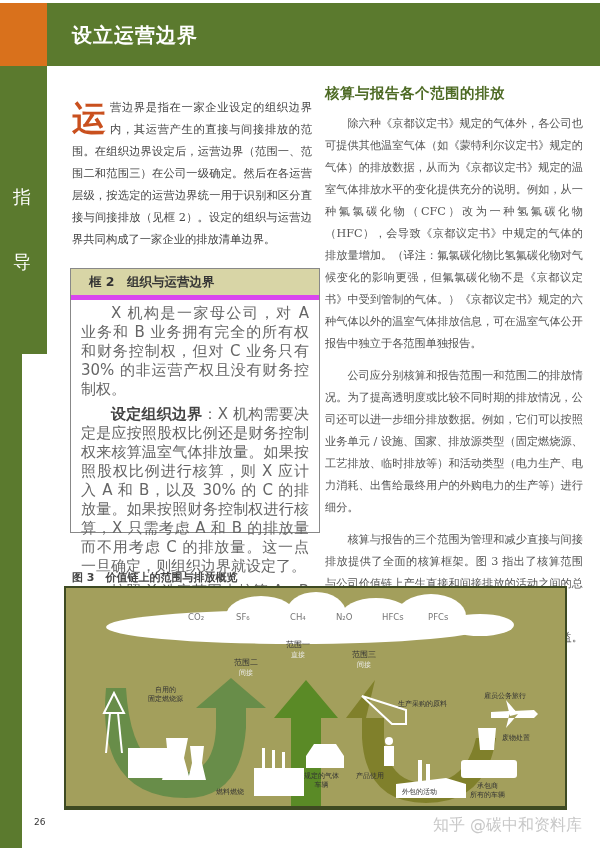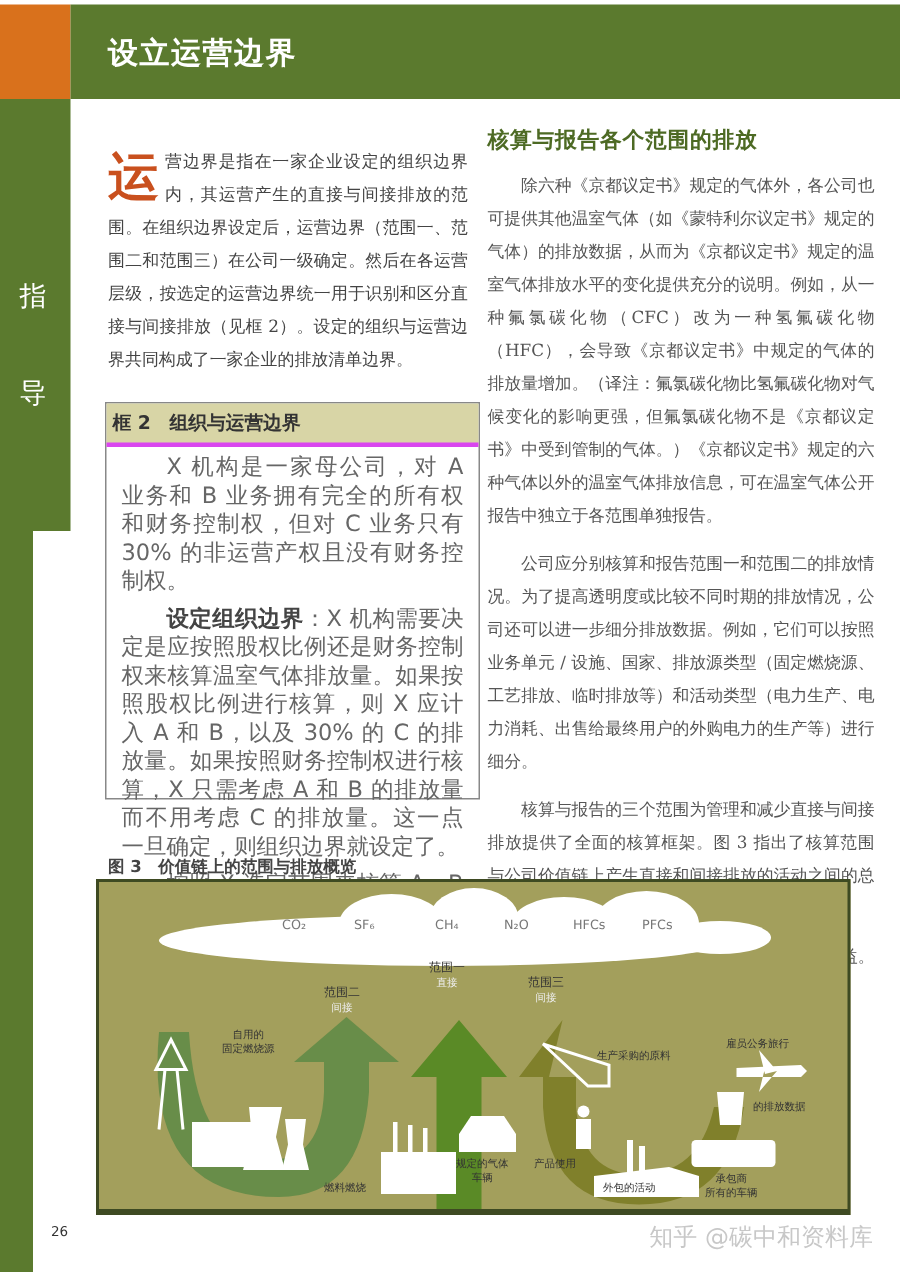--- a/index.html
+++ b/index.html
@@ -9,21 +9,21 @@
   .orange-block{position:absolute;left:0;top:3px;width:47px;height:63px;background:#d9711c;}
   .header-title{position:absolute;left:72px;top:22px;color:#fff;font-family:"DejaVu Sans",sans-serif;
        font-weight:bold;font-size:20px;letter-spacing:1px;}
   .side-wide{position:absolute;left:0;top:66px;width:47px;height:288px;background:#5b7a2e;}
   .side-narrow{position:absolute;left:0;top:354px;width:22px;height:494px;background:#5b7a2e;}
   .side-char{position:absolute;left:13px;color:#fff;font-family:"DejaVu Sans",sans-serif;font-size:18px;}
   .col-left{position:absolute;left:72px;top:97px;width:240px;font-size:11.3px;line-height:22px;text-align:justify;}
   .dropcap{float:left;font-size:34px;line-height:38px;color:#c9501e;font-family:"DejaVu Sans",sans-serif;
        font-weight:bold;margin:2px 4px 0 0;}
   .box{position:absolute;left:70px;top:268px;width:248px;height:263px;border:1.5px solid #888;background:#fff;}
-  .box-head{background:#d8d5a6;height:26px;border-bottom:3px solid #d946ef;padding-left:4px;
+  .box-head{background:#d8d5a6;height:26px;border-bottom:5px solid #d946ef;padding-left:18px;
        font-family:"DejaVu Sans",sans-serif;font-weight:bold;font-size:12.5px;line-height:26px;color:#333;}
   .box-body{padding:4px 10px 0 10px;font-family:"DejaVu Sans",sans-serif;font-size:15px;line-height:19px;color:#666;text-align:justify;}
   .box-body p{margin:0 0 6px 0;text-indent:2em;}
   .box-body b{color:#444;}
   .col-right{position:absolute;left:325px;top:84px;width:258px;}
   .right-heading{font-family:"DejaVu Sans",sans-serif;font-weight:bold;font-size:14.5px;color:#4d6a24;
        margin:0 0 10px 0;letter-spacing:0.5px;}
   .col-right p{margin:0 0 10px 0;font-size:11.2px;line-height:22px;text-indent:2em;text-align:justify;color:#555;}
   .fig-cap{position:absolute;left:72px;top:570px;font-family:"DejaVu Sans",sans-serif;font-weight:bold;font-size:11px;color:#444;}
   .figure{position:absolute;left:64px;top:586px;width:499px;height:218px;background:#a39f5c;
@@ -82,21 +82,21 @@
     <div class="cloud" style="left:330px;top:6px;width:70px;height:44px;"></div>
     <div class="cloud" style="left:380px;top:26px;width:68px;height:22px;"></div>
   </div>
   <span class="gas" style="left:122px;">CO₂</span>
   <span class="gas" style="left:170px;">SF₆</span>
   <span class="gas" style="left:224px;">CH₄</span>
   <span class="gas" style="left:270px;">N₂O</span>
   <span class="gas" style="left:316px;">HFCs</span>
   <span class="gas" style="left:362px;">PFCs</span>
 
-  <div class="flabel" style="left:150px;top:70px;font-family:Liberation Mono, monospace;">
+  <div class="flabel" style="left:168px;top:70px;">
       <div>范围二</div>
       <div class="sub">间接</div>
     </div>
   <div class="flabel" style="left:220px;top:52px;">
       <div>范围一</div>
       <div class="sub">直接</div>
     </div>
   <div class="flabel" style="left:286px;top:62px;">
       <div>范围三</div>
       <div class="sub">间接</div>
@@ -146,20 +146,20 @@
 
   <div class="wlabel" style="left:82px;top:98px;white-space:pre;">自用的
 固定燃烧源</div>
   <div class="wlabel" style="left:150px;top:200px;">燃料燃烧</div>
   <div class="wlabel" style="left:238px;top:184px;white-space:pre;">规定的气体
 车辆</div>
   <div class="wlabel" style="left:290px;top:184px;">产品使用</div>
   <div class="wlabel" style="left:332px;top:112px;">生产采购的原料</div>
   <div class="wlabel" style="left:336px;top:200px;">外包的活动</div>
   <div class="wlabel" style="left:418px;top:104px;">雇员公务旅行</div>
-  <div class="wlabel" style="left:436px;top:146px;">的排放数据</div>
+  <div class="wlabel" style="left:436px;top:146px;">废物处置</div>
   <div class="wlabel" style="left:404px;top:194px;white-space:pre;">承包商
 所有的车辆</div>
 </div>
 
 <div class="page-num">26</div>
 <div class="chapter">第 4 章</div>
 <div class="watermark">知乎 @碳中和资料库</div>
 
 </body></html>

